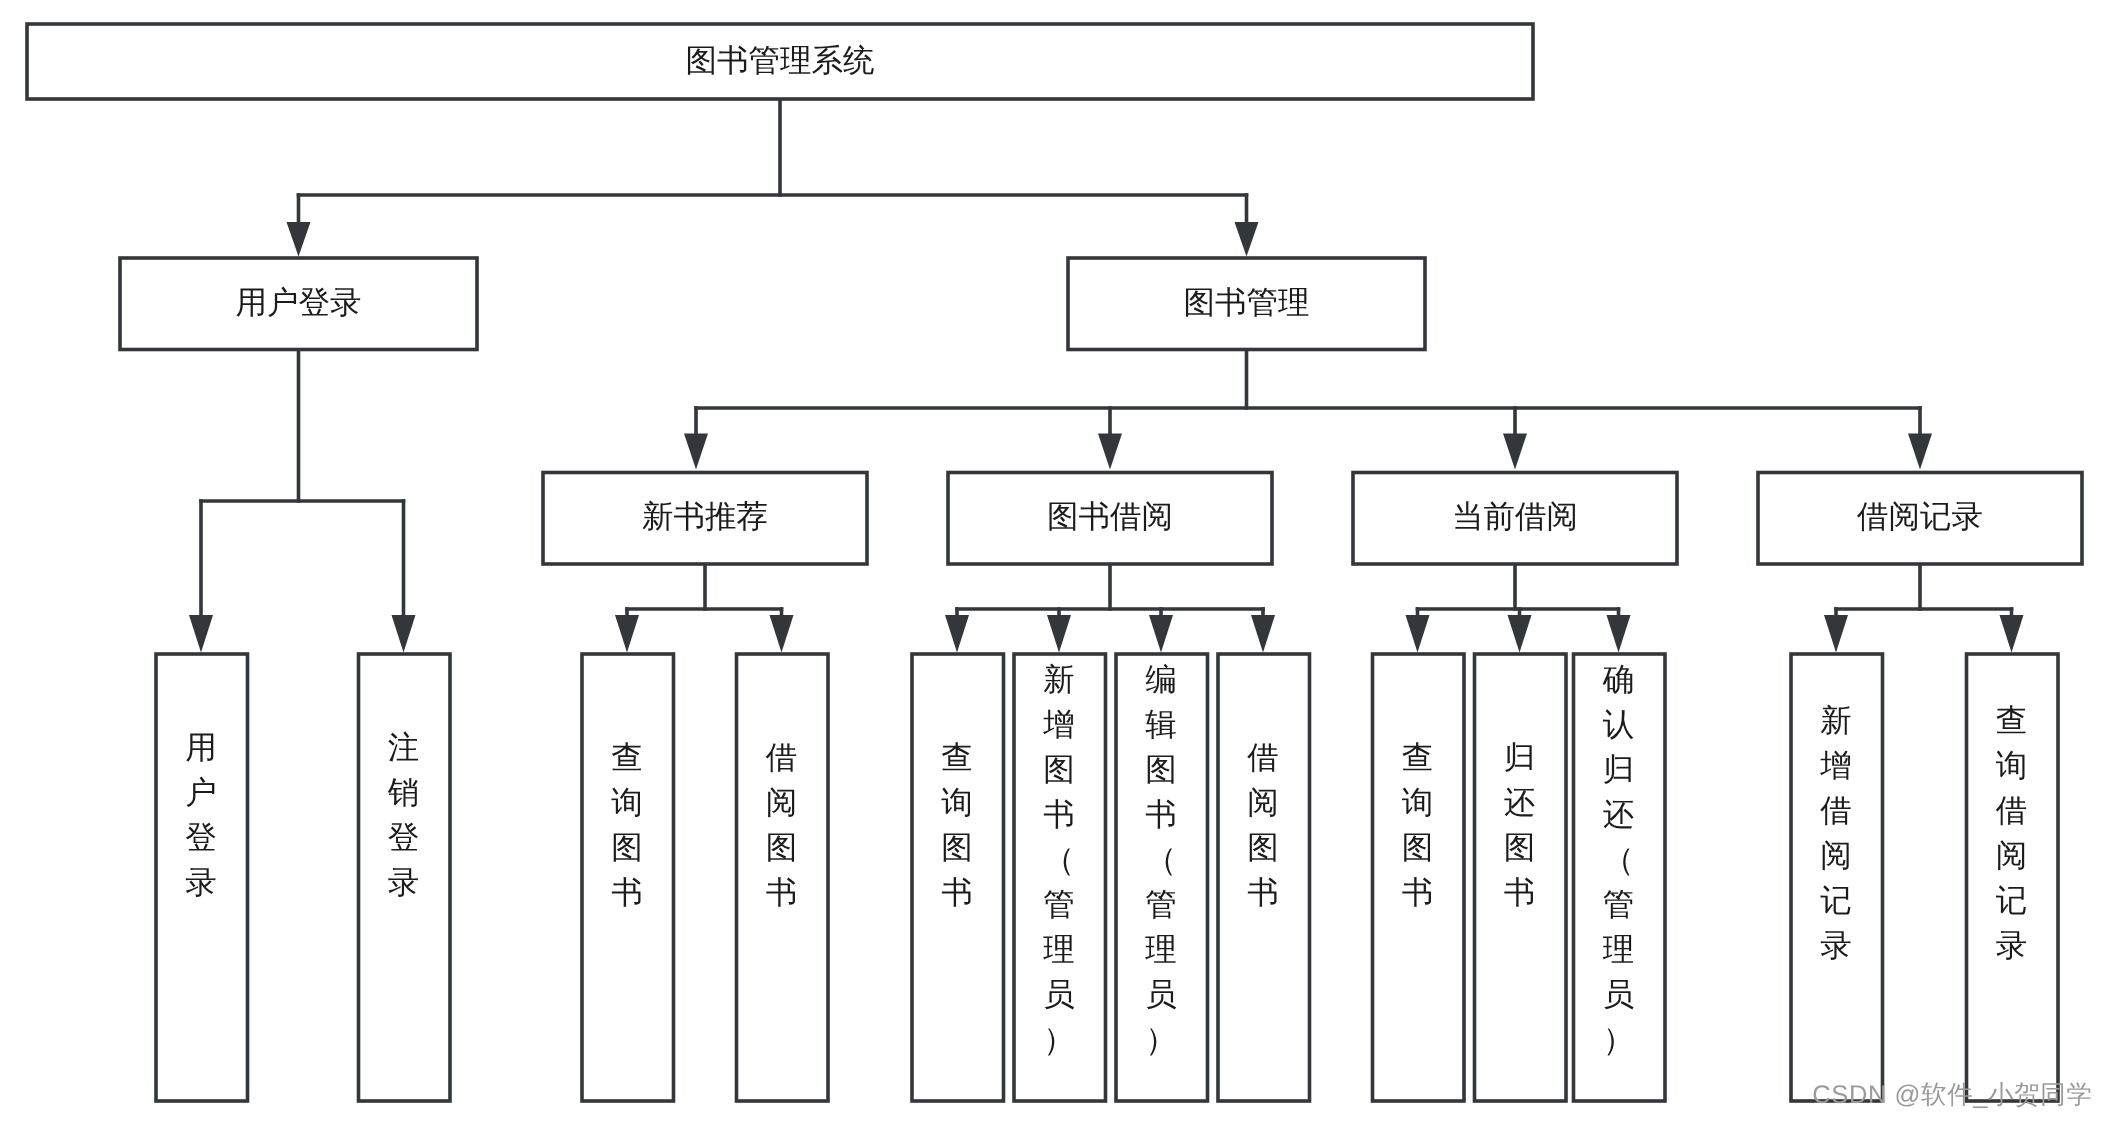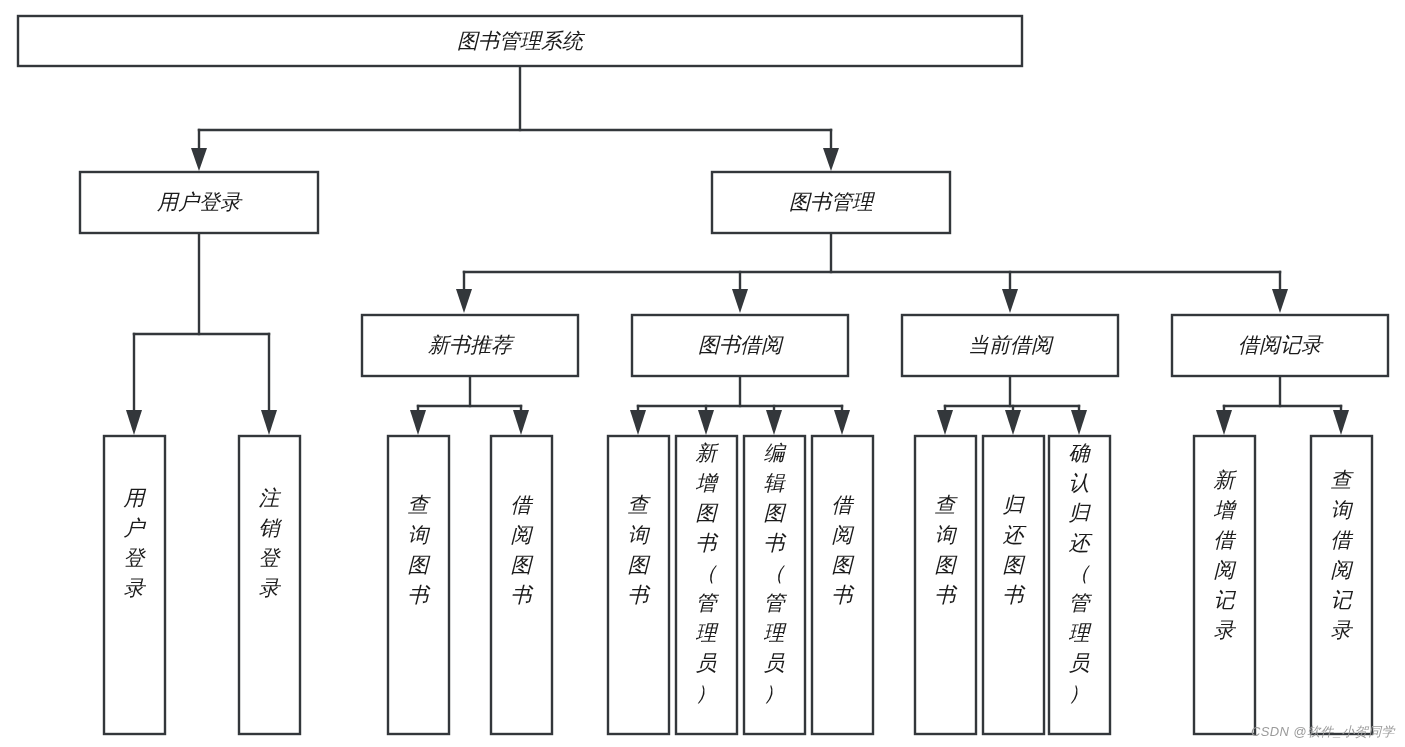--- a/index.html
+++ b/index.html
@@ -11,21 +11,20 @@
     width: 1405px;
     height: 747px;
     font-family: "Liberation Sans", "DejaVu Sans", sans-serif;
     overflow: hidden;
     position: relative;
   }
   #diagram-root {
     position: relative;
     width: 1405px;
     height: 747px;
-    font-style: italic;
   }
   svg.diagram {
     position: absolute;
     top: 0;
     left: 0;
     width: 1405px;
     height: 747px;
   }
   .node-box {
     fill: #ffffff;
@@ -58,21 +57,21 @@
     font-family: "Liberation Sans", "DejaVu Sans", sans-serif;
     font-size: 21px;
     fill: #1b1b1b;
     text-anchor: middle;
   }
   .watermark {
     position: absolute;
     right: 10px;
     bottom: 6px;
     font-family: "Liberation Sans", "DejaVu Sans", sans-serif;
-    font-size: 13px;
+    font-size: 17px;
     color: #9b9b9b;
     white-space: nowrap;
     letter-spacing: 0.4px;
   }
 </style>
 </head>
 <body>
 
 <div id="diagram-root">
 

